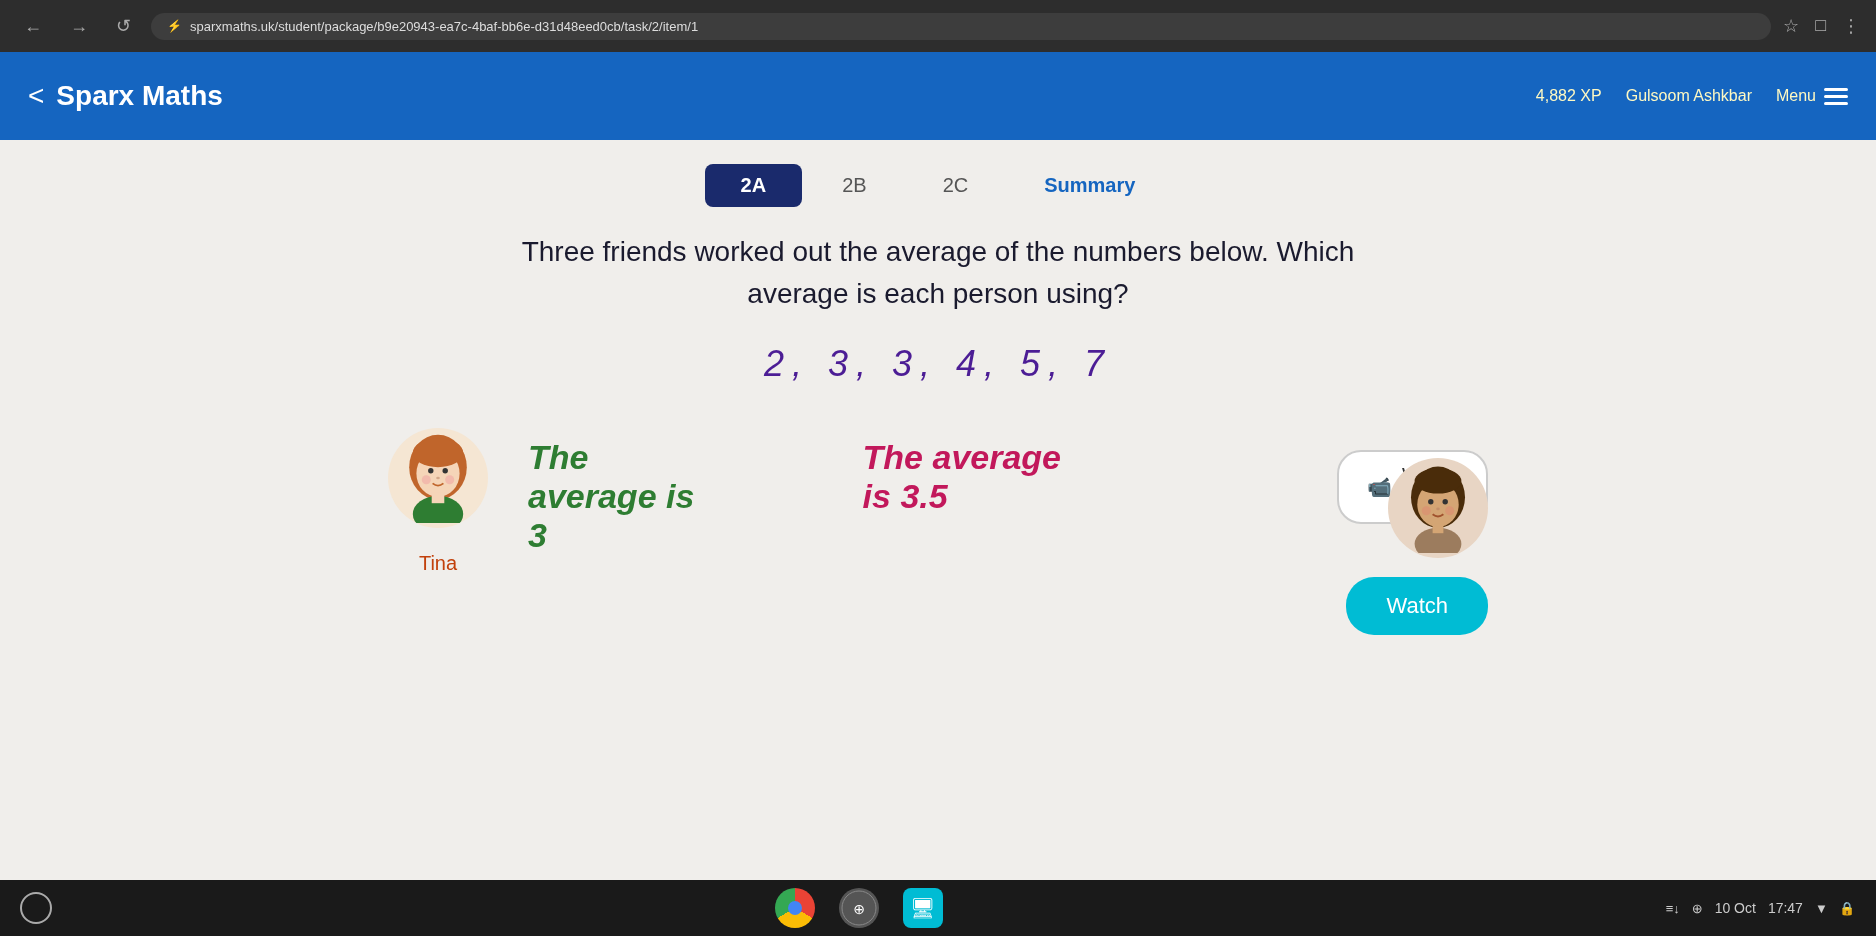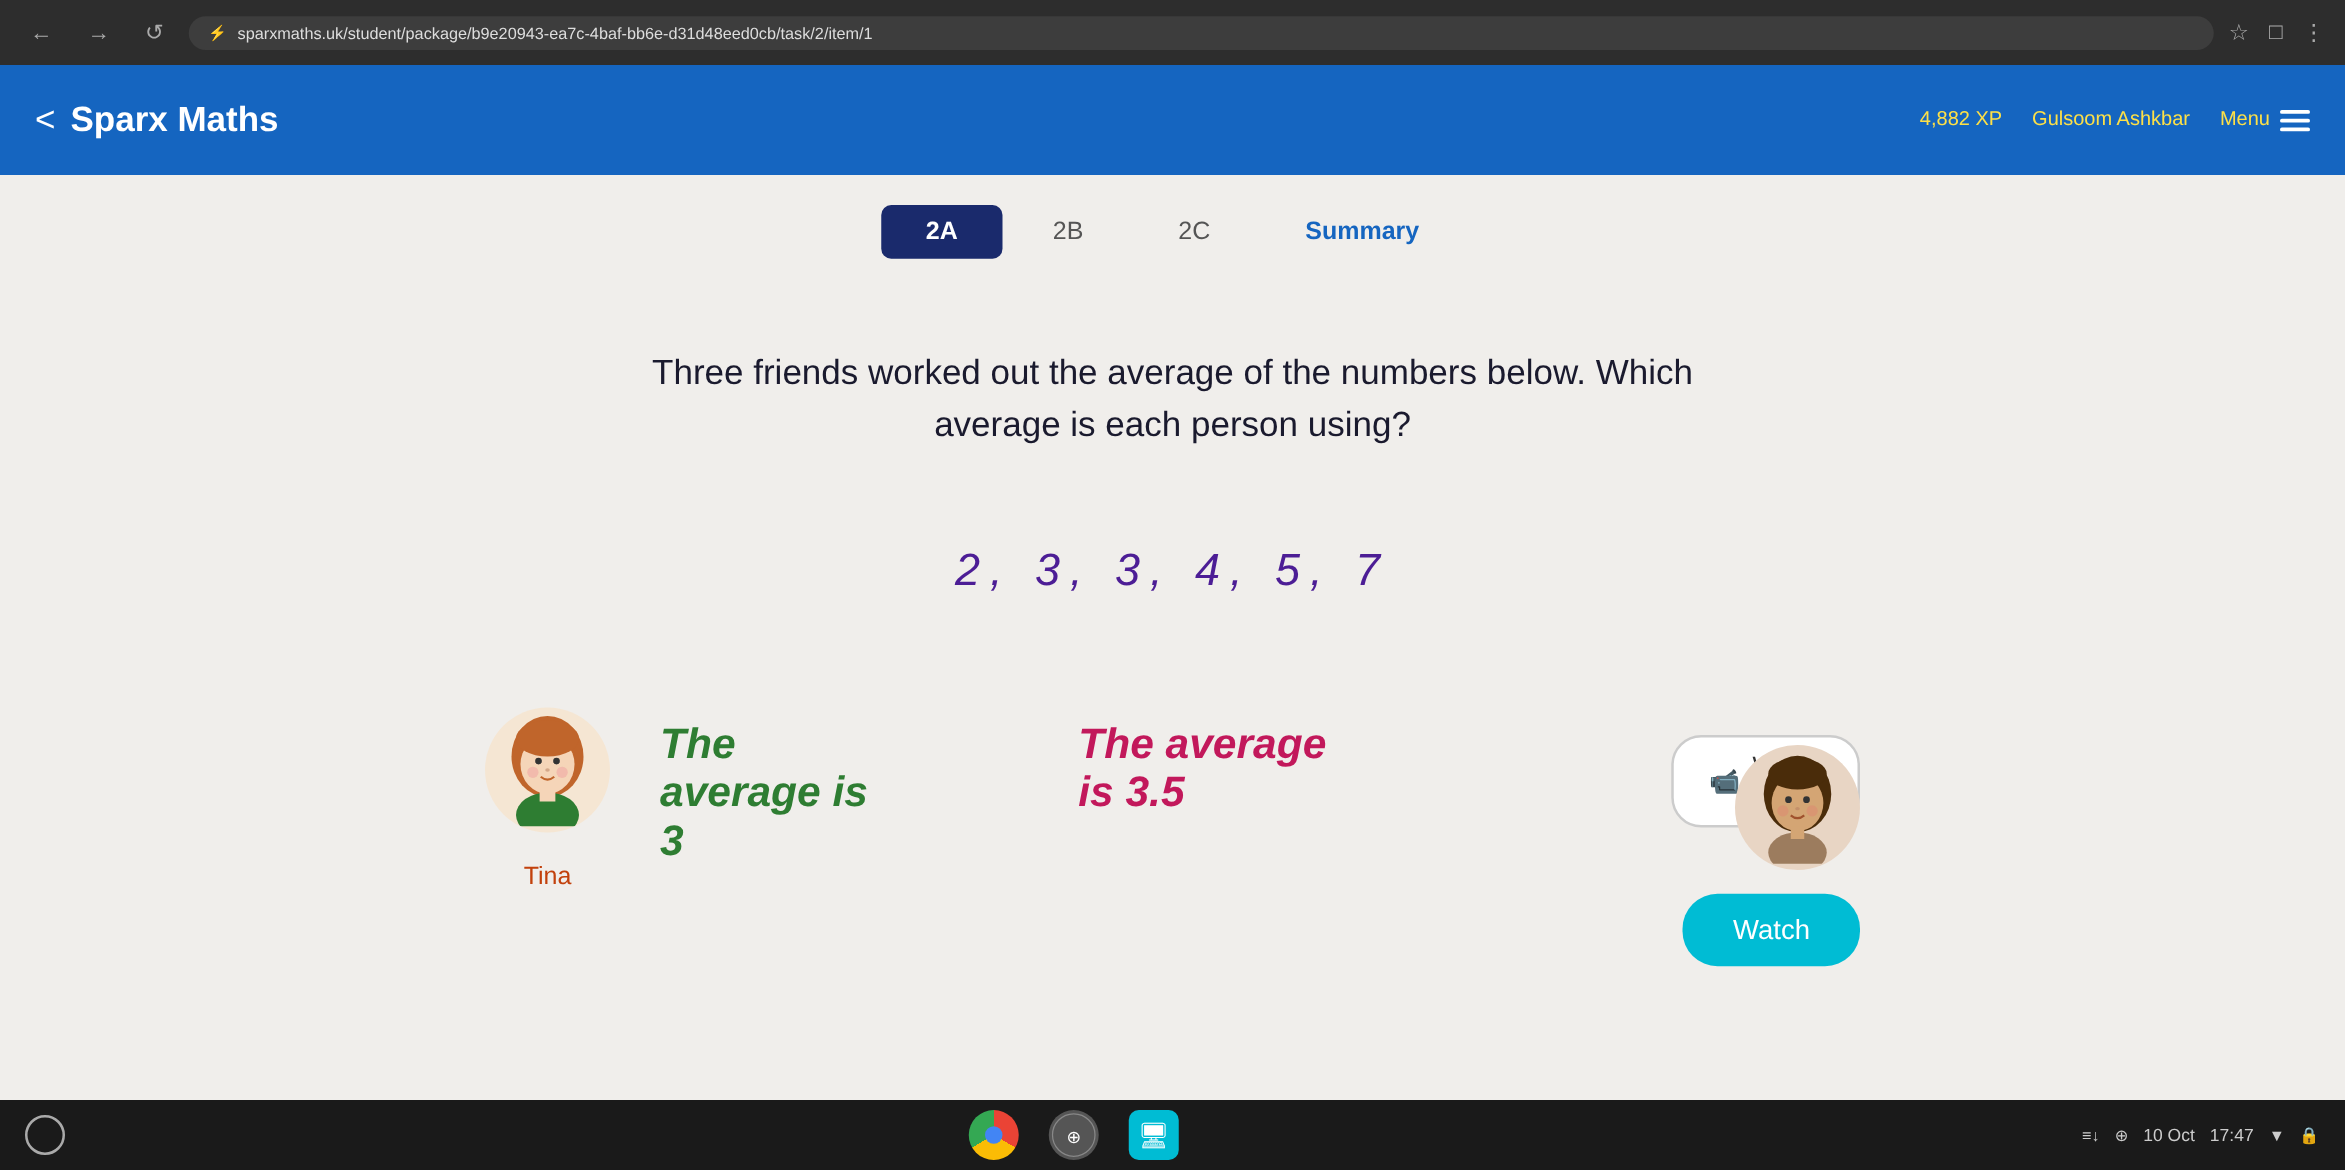--- a/index.html
+++ b/index.html
@@ -84,21 +84,21 @@
     .app-title {
       color: white;
       font-size: 28px;
       font-weight: bold;
       flex: 1;
     }
 
     .header-right {
       display: flex;
       gap: 24px;
-      color: #fde047;
+      color: #fef9c3;
       font-size: 16px;
     }
 
     .xp-text {
       font-size: 16px;
     }
 
     .user-name {
       font-size: 16px;
     }
@@ -126,21 +126,20 @@
     }
 
     
     .content-area {
       flex: 1;
       display: flex;
       flex-direction: column;
       align-items: center;
       padding: 0 52px;
       position: relative;
-      gap: 46px;
     }
 
     
     .tabs-row {
       display: flex;
       align-items: center;
       gap: 4px;
       margin-top: 24px;
       margin-bottom: 24px;
     }

